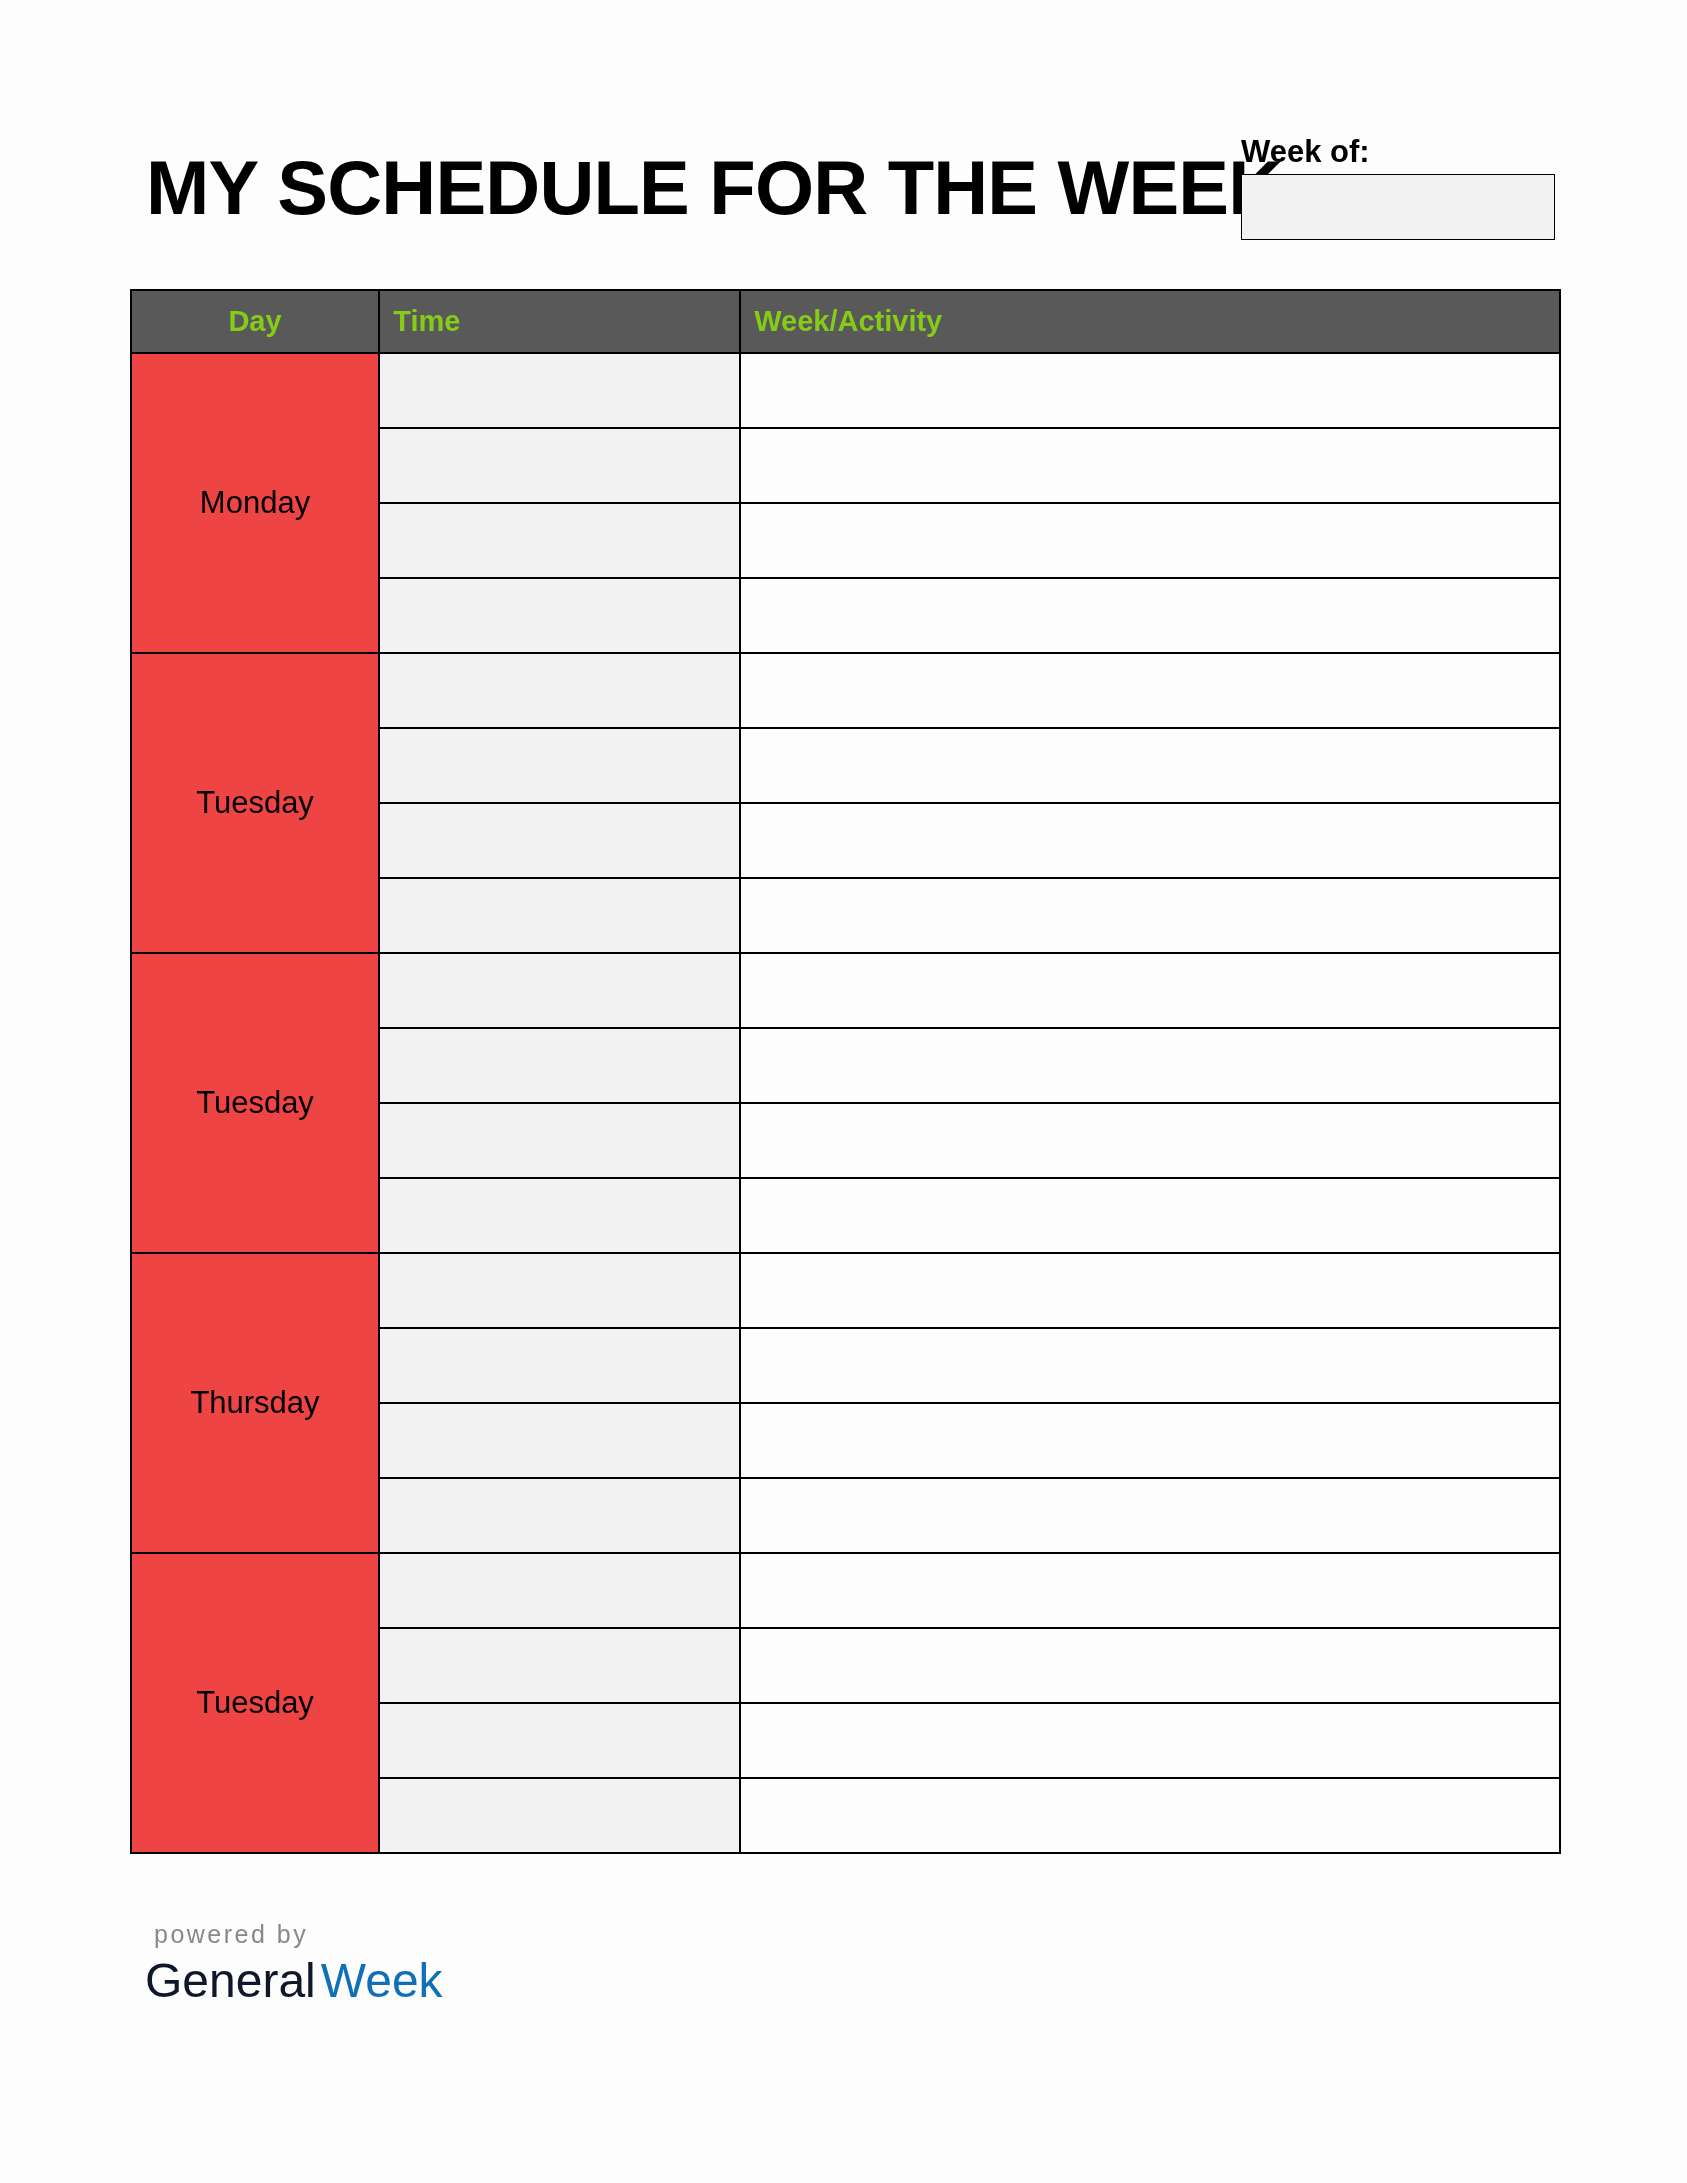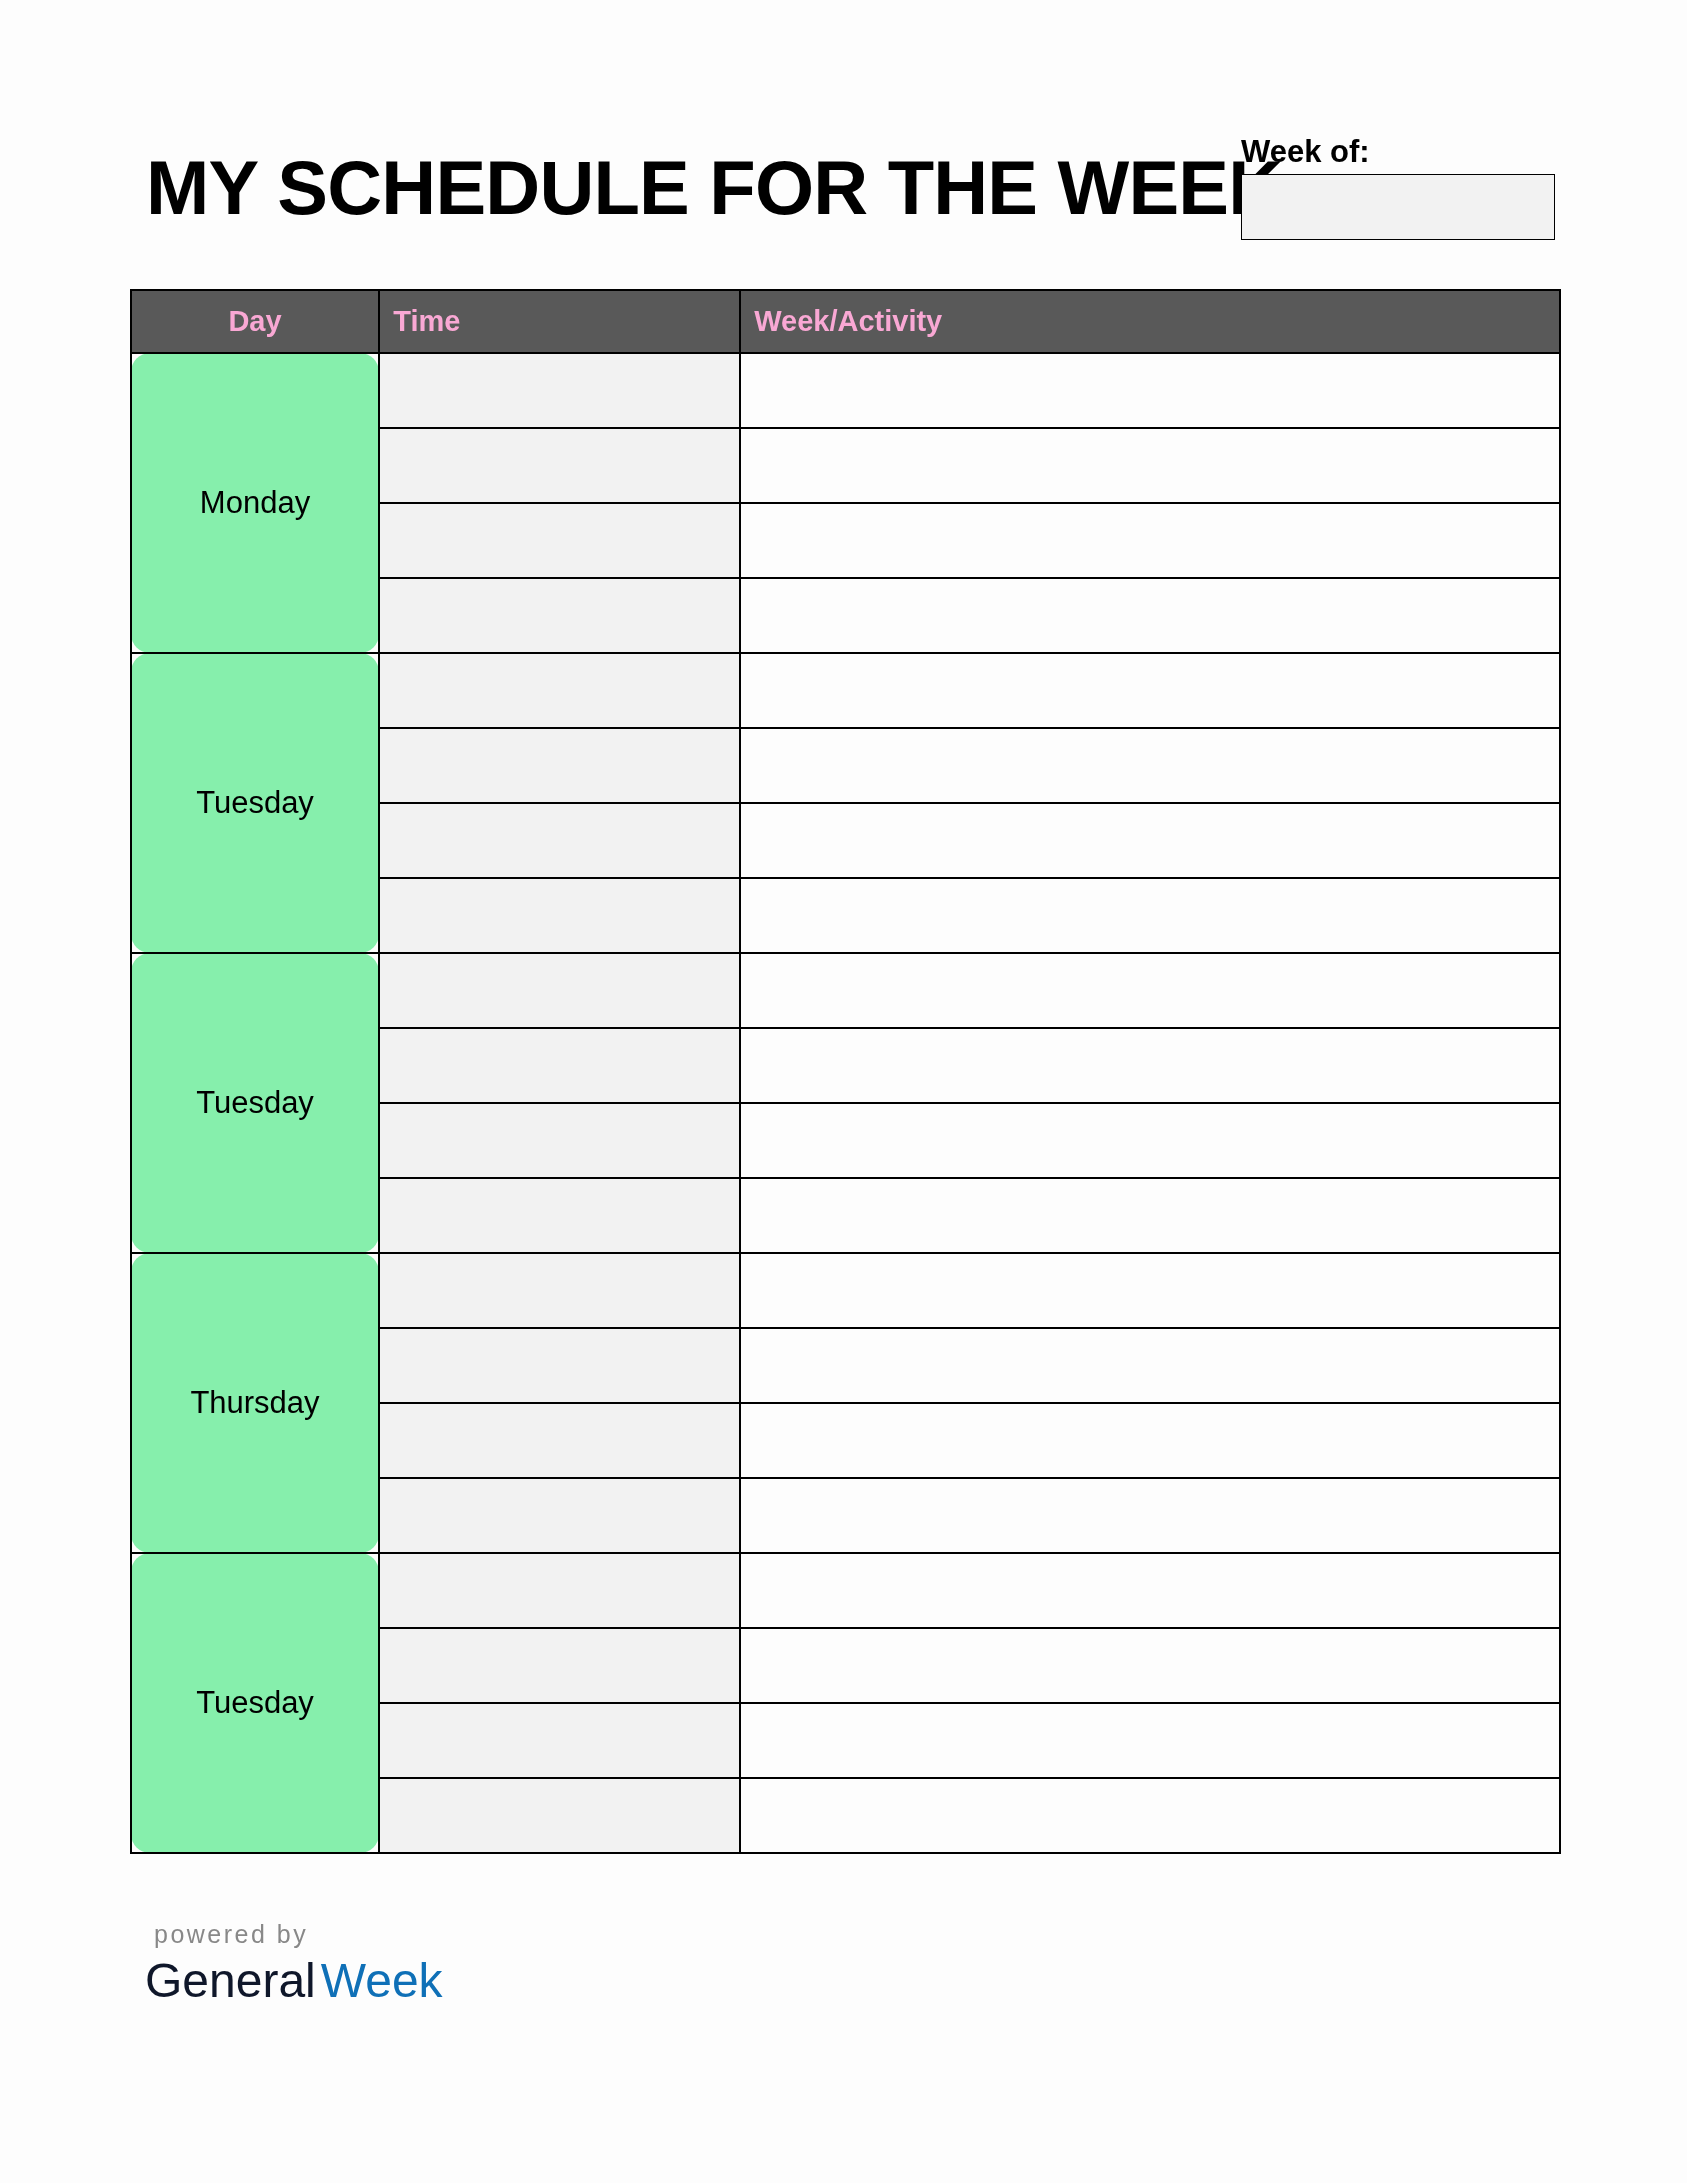--- a/index.html
+++ b/index.html
@@ -20,26 +20,26 @@
   .week-box {
     position:absolute; left:1241px; top:174px; width:312px; height:64px;
     background:#f2f2f2; border:1.7px solid #000; cursor:text;
   }
   .schedule {
     position:absolute; left:130px; top:289px; width:1428px;
     border-collapse:collapse; table-layout:fixed;
   }
   .schedule th, .schedule td { border:2.5px solid #000; padding:0; }
   .schedule th {
-    background:#595959; color:#f9a8d4; font-size:29px; font-weight:bold;
+    background:#595959; color:#84cc16; font-size:29px; font-weight:bold;
     height:61px; text-align:left; padding-left:13.2px;margin-left:28px;
   }
   .schedule th.col-day { text-align:center; padding-left:0; }
   .schedule td { height:73px; }
-  .schedule td.day { text-align:center; vertical-align:middle; font-size:31px; background:#86efac;border-radius:19px; }
+  .schedule td.day { text-align:center; vertical-align:middle; font-size:31px; background:#ef4444; }
   .schedule td.time { background:#f2f2f2; }
   .schedule td.task { background:#fdfdfd; }
   .footer-powered {
     position:absolute; left:154px; top:1920px; font-size:25px; color:#888;
     letter-spacing:2.5px;
     text-align:center;
   }
   .footer-logo {
     position:absolute; left:145px; top:1952px; font-size:48px; line-height:58px; white-space:nowrap;
   }

